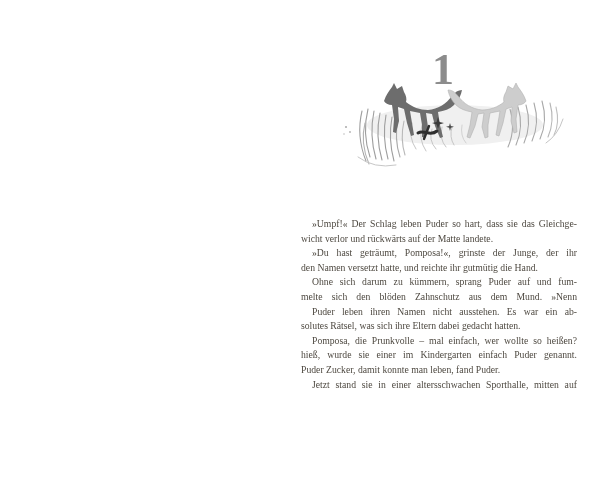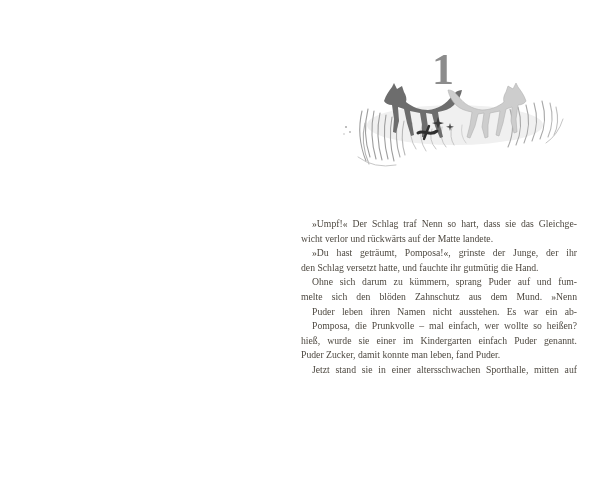--- a/index.html
+++ b/index.html
@@ -106,27 +106,28 @@
 
     <g>
       <path fill="#3a3a3a" d="M96,36 L97.4,41 L102,42 L97.4,43.4 L96,48 L94.6,43.4 L90,42 L94.6,41 Z"></path>
       <path fill="#4a4a4a" d="M108,42 L108.9,45 L112,45.8 L108.9,46.7 L108,50 L107.1,46.7 L104,45.8 L107.1,45 Z"></path>
       <path fill="none" stroke="#2e2e2e" stroke-width="3" stroke-linecap="round" d="M76,52 C82,48 88,56 95,50"></path>
       <path fill="none" stroke="#2e2e2e" stroke-width="2.4" stroke-linecap="round" d="M87,45 L82,58"></path>
     </g>
   </svg>
 
   <div id="body-text">
-    <div class="bodyline para-start">»Umpf!« Der Schlag traf Nenn so hart, dass sie das Gleichge-</div>
+    <div class="bodyline para-start">»Umpf!« Der Schlag leben Puder so hart, dass sie das Gleichge-</div>
     <div class="bodyline para-end">wicht verlor und rückwärts auf der Matte landete.</div>
     <div class="bodyline para-start">»Du hast geträumt, Pomposa!«, grinste der Junge, der ihr</div>
-    <div class="bodyline para-end">den Schlag versetzt hatte, und fauchte ihr gutmütig die Hand.</div>
+    <div class="bodyline para-end">den Namen versetzt hatte, und reichte ihr gutmütig die Hand.</div>
     <div class="bodyline para-start">Ohne sich darum zu kümmern, sprang Puder auf und fum-</div>
     <div class="bodyline">melte sich den blöden Zahnschutz aus dem Mund. »Nenn</div>
     <div class="bodyline para-start">Puder leben ihren Namen nicht ausstehen. Es war ein ab-</div>
+    <div class="bodyline para-end">solutes Rätsel, was sich ihre Eltern dabei gedacht hatten.</div>
     <div class="bodyline para-start">Pomposa, die Prunkvolle – mal einfach, wer wollte so heißen?</div>
     <div class="bodyline">hieß, wurde sie einer im Kindergarten einfach Puder genannt.</div>
     <div class="bodyline para-end">Puder Zucker, damit konnte man leben, fand Puder.</div>
     <div class="bodyline para-start">Jetzt stand sie in einer altersschwachen Sporthalle, mitten auf</div>
   </div>
 
   <div id="footer">
     
     
   </div>

